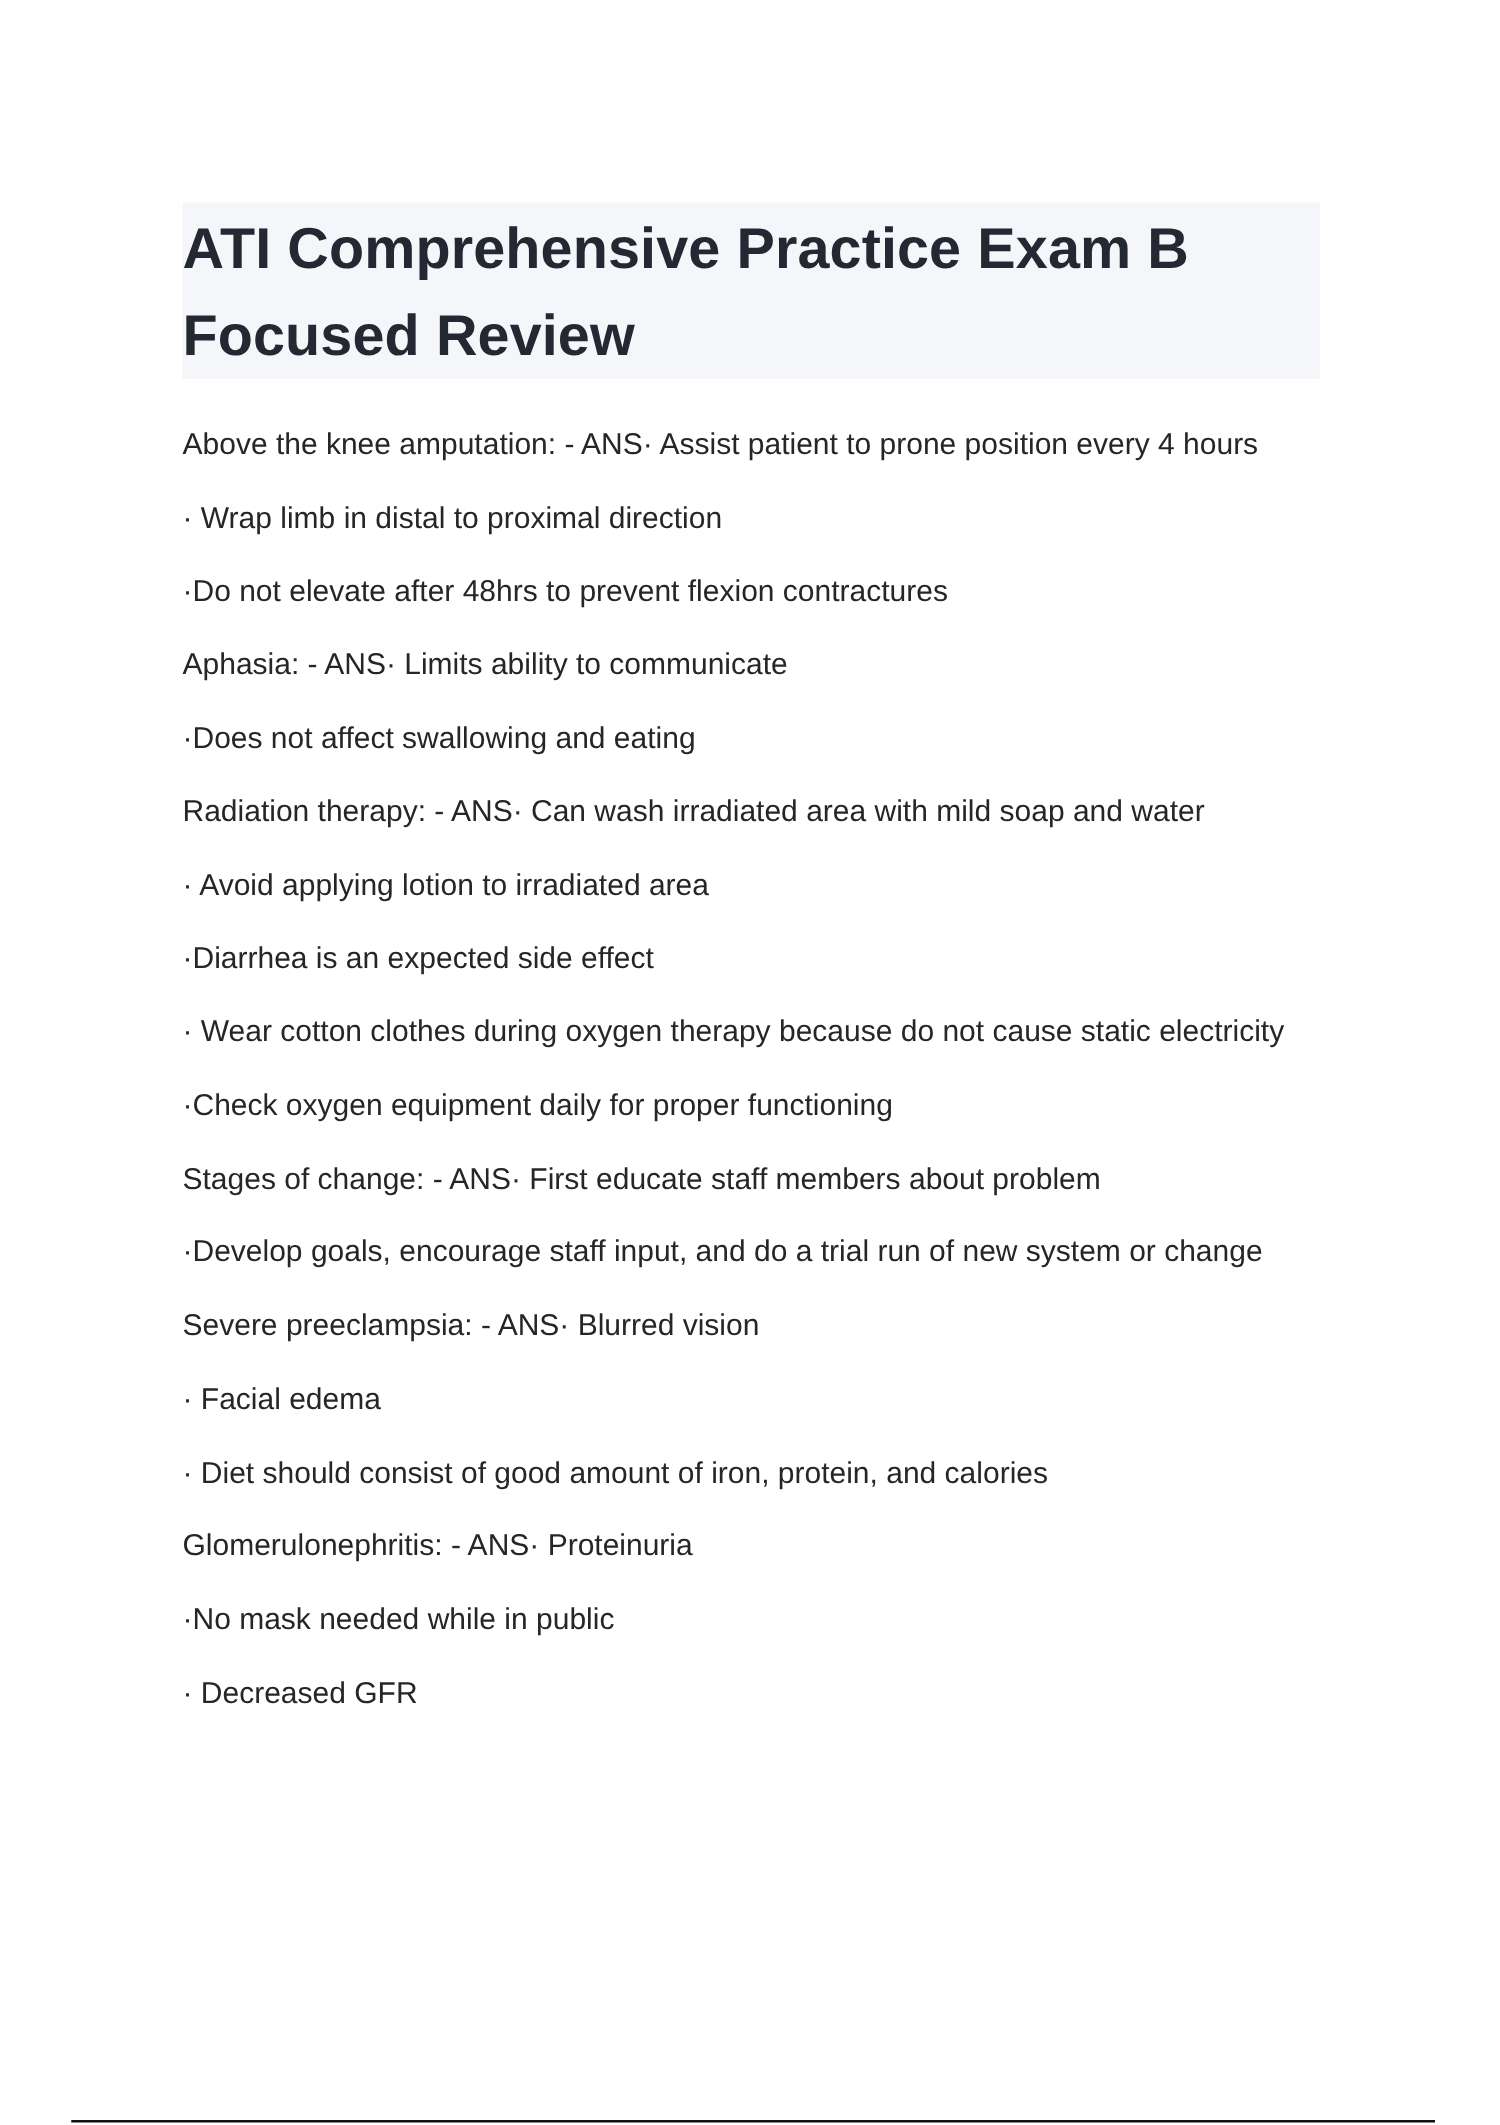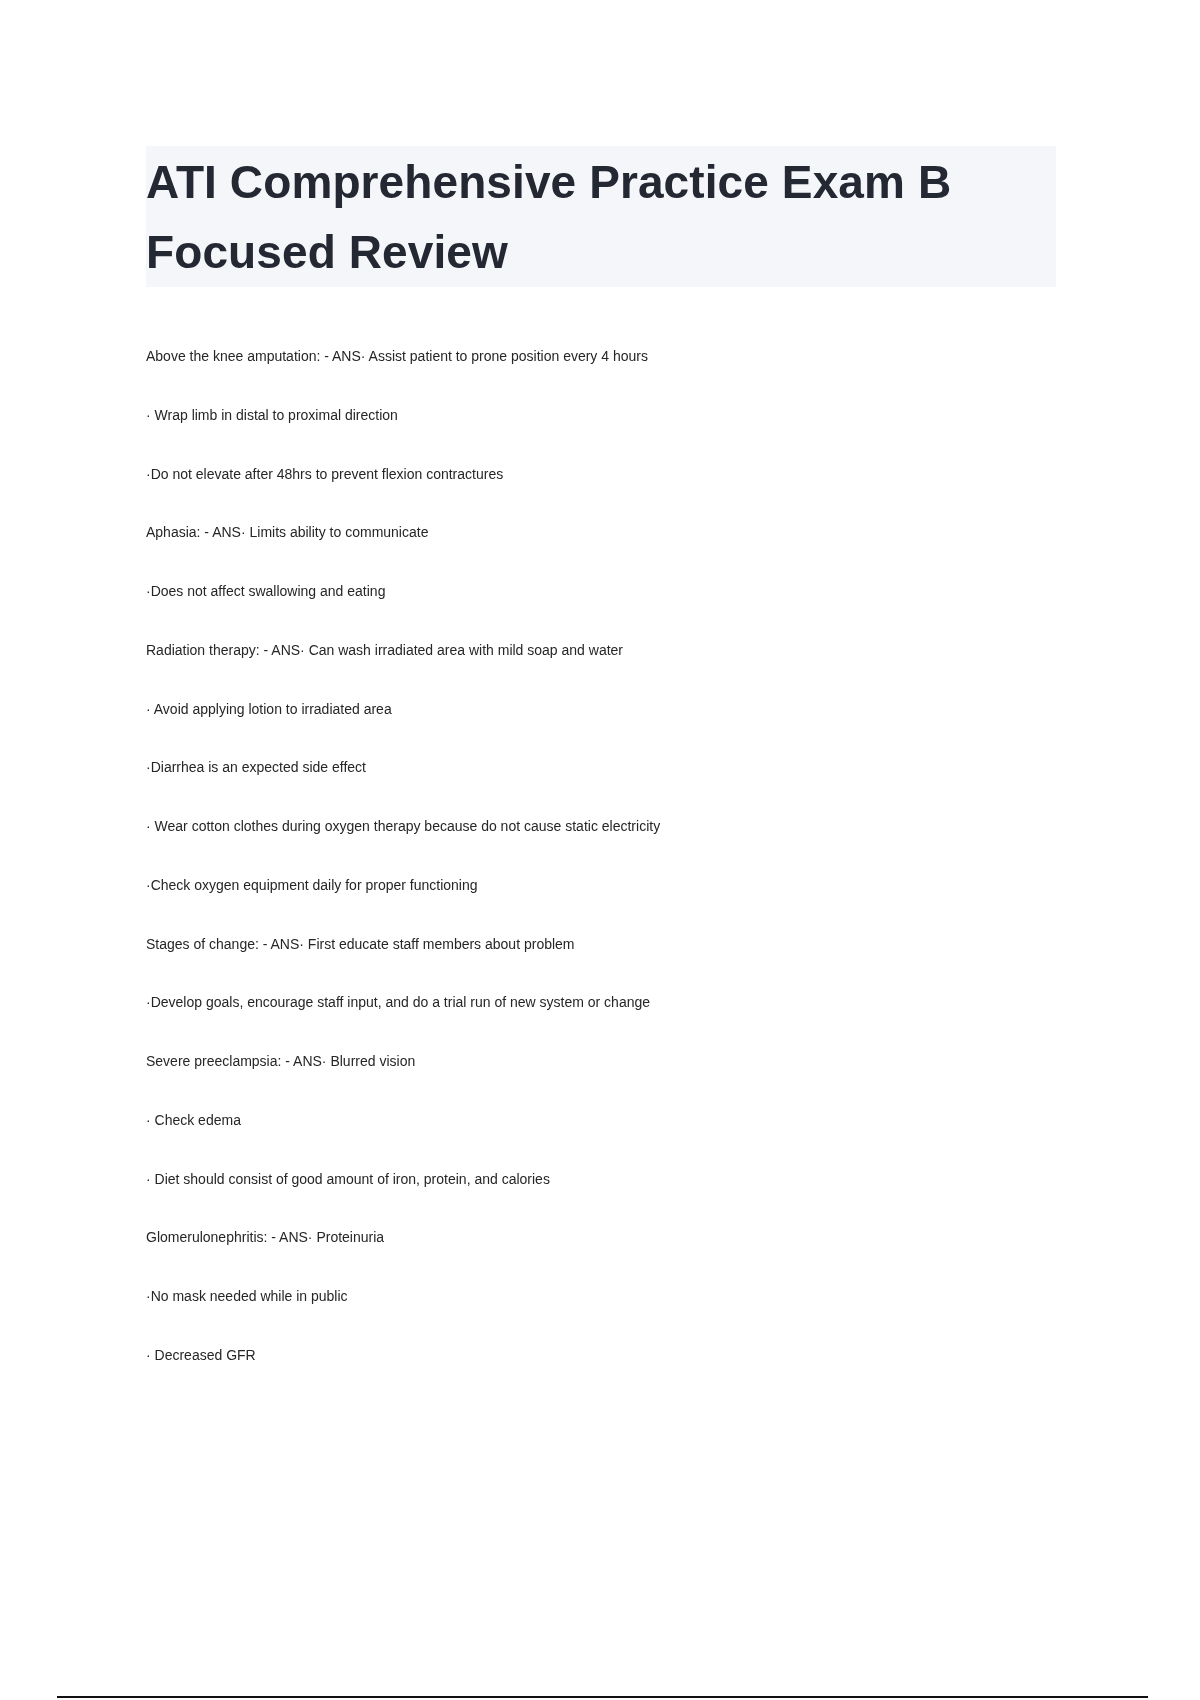--- a/index.html
+++ b/index.html
@@ -16,21 +16,21 @@
     }
     .page {
       position: absolute;
       left: 0; top: 0;
       width: 1200px;
       height: 1700px;
     }
     .title-box {
       position: absolute;
       left: 146px;
-      top: 146px;
+      top: 162px;
       width: 910px;
       height: 141px;
       background: #f5f6fa;
     }
     .title {
       margin: 0;
       padding: 0;
       position: absolute;
       left: 0;
       top: 1px;
@@ -42,21 +42,21 @@
       letter-spacing: 0.1px;
     }
     .content {
       position: absolute;
       left: 146px;
       top: 344px;
       width: 950px;
     }
     .line {
       font-family: "Liberation Sans", sans-serif;
-      font-size: 14px;
+      font-size: 24px;
       line-height: 24px;
       height: 24px;
       margin: 0 0 34.75px 0;
       color: #262626;
       white-space: nowrap;
     }
     .footer-rule {
       position: absolute;
       left: 57px;
       top: 1696px;
@@ -84,21 +84,21 @@
     <p class="line">Aphasia: - ANS· Limits ability to communicate</p>
     <p class="line">·Does not affect swallowing and eating</p>
     <p class="line">Radiation therapy: - ANS· Can wash irradiated area with mild soap and water</p>
     <p class="line">· Avoid applying lotion to irradiated area</p>
     <p class="line">·Diarrhea is an expected side effect</p>
     <p class="line">· Wear cotton clothes during oxygen therapy because do not cause static electricity</p>
     <p class="line">·Check oxygen equipment daily for proper functioning</p>
     <p class="line">Stages of change: - ANS· First educate staff members about problem</p>
     <p class="line">·Develop goals, encourage staff input, and do a trial run of new system or change</p>
     <p class="line">Severe preeclampsia: - ANS· Blurred vision</p>
-    <p class="line">· Check edema</p>
+    <p class="line">· Facial edema</p>
     <p class="line">· Diet should consist of good amount of iron, protein, and calories</p>
     <p class="line">Glomerulonephritis: - ANS· Proteinuria</p>
     <p class="line">·No mask needed while in public</p>
     <p class="line">· Decreased GFR</p>
   </div>
 
   <div class="footer-rule"></div>
 </div>
 
 </body></html>

